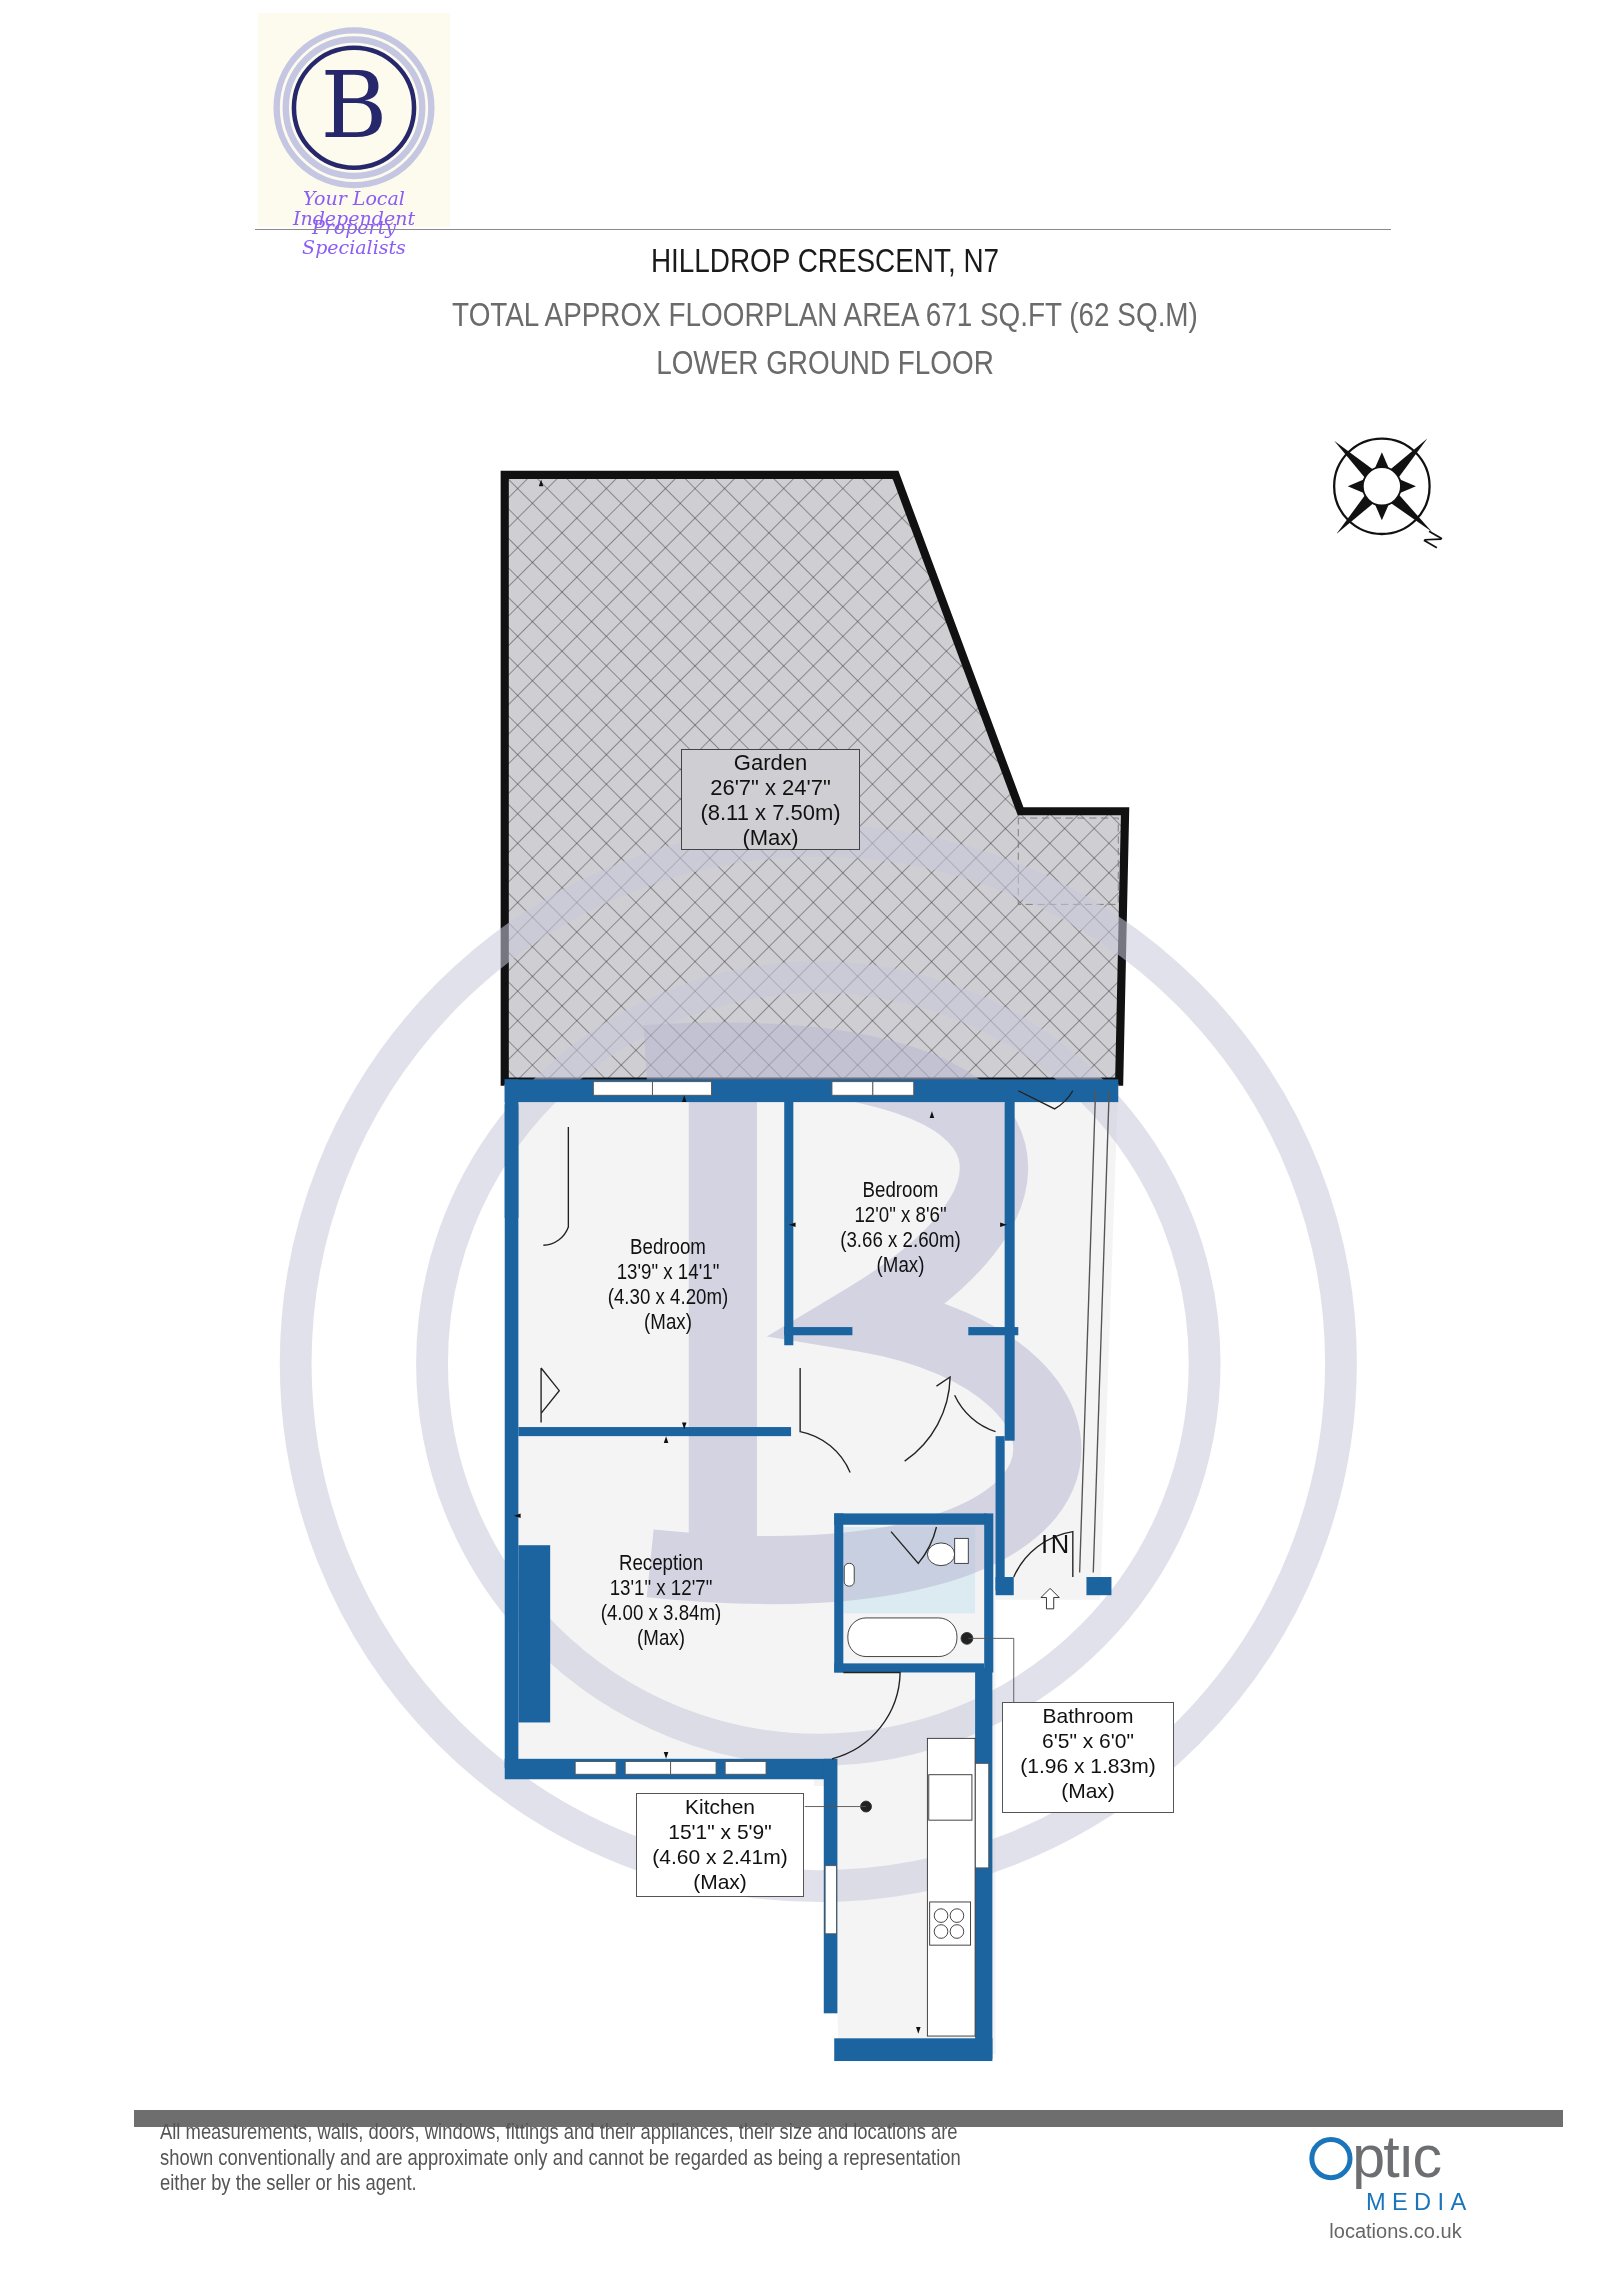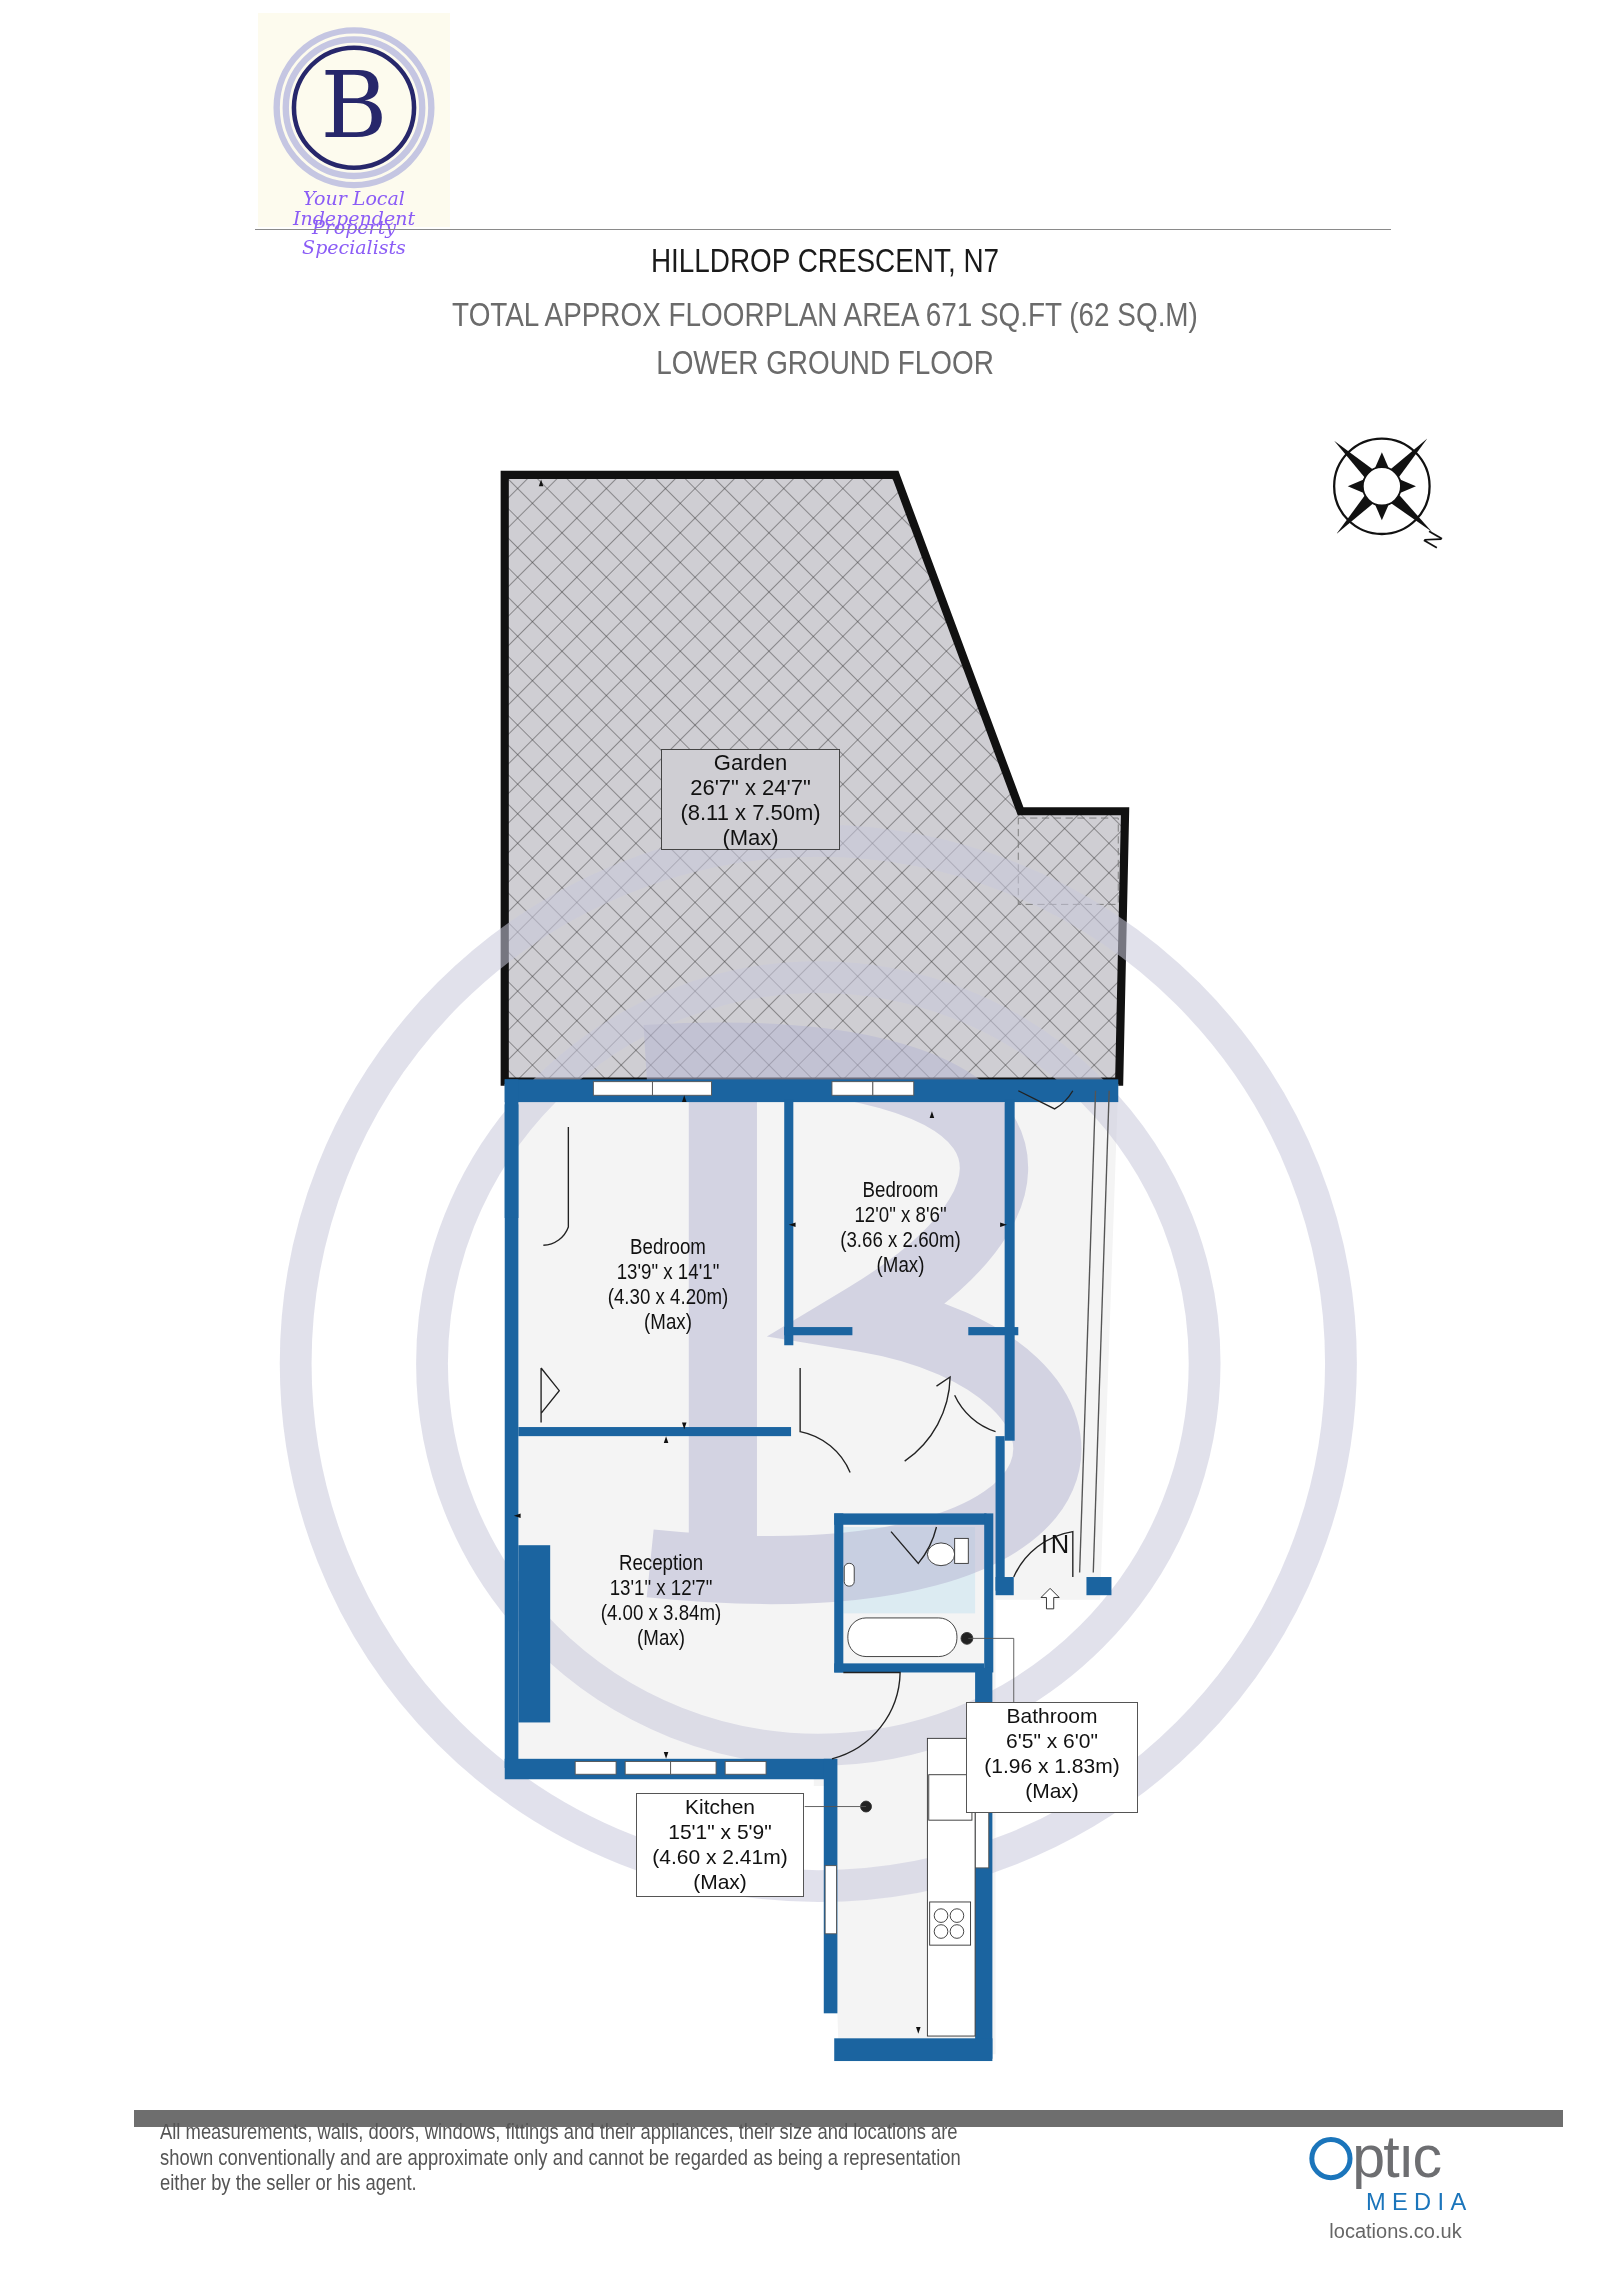--- a/index.html
+++ b/index.html
@@ -9,21 +9,21 @@
   .logo-tag { position:absolute; left:0; width:192px; text-align:center; color:#8b5cf6; font-family:"DejaVu Serif", serif; font-style:italic; font-size:19px; line-height:20px; }
   .hrule { left:255px; top:229px; width:1136px; height:1.4px; background:#8a8a8a; }
   .title { left:0; width:1650px; text-align:center; }
   .t1 { top:241px; font-size:34px; color:#1a1a1a; transform:scaleX(0.82); transform-origin:center; }
   .t2 { top:295px; font-size:34px; color:#6b6b6b; transform:scaleX(0.82); transform-origin:center; }
   .t3 { top:343px; font-size:34px; color:#6b6b6b; transform:scaleX(0.82); transform-origin:center; }
   svg.plan { position:absolute; left:0; top:0; }
   .lbl { position:absolute; text-align:center; color:#111; font-size:22px; line-height:25px; transform:scaleX(0.85); }
   .lbl div { white-space:nowrap; }
   .lbl-box { position:absolute; background:#ffffff; border:0.9px solid #555; text-align:center; color:#111; font-size:22px; line-height:25px; }
-  .garden-box { background:#cfced3; border:0.9px solid #444; }
+  .garden-box { background:#cfced3; border:0.9px solid #444;margin-left:20px; }
   .in-label { position:absolute; font-size:25.5px; color:#111; letter-spacing:2.7px; }
   .footer-bar { left:134px; top:2110px; width:1429px; height:17.3px; background:#6e6e6e; }
   .disclaimer { left:160px; top:2120px; width:1023px; color:#555; font-size:21.4px; line-height:25.5px; transform:scaleX(0.86); transform-origin:left top; }
   .disclaimer div { white-space:nowrap; }
   .optic-url { left:1300px; top:2220px; width:191px; text-align:center; color:#666; font-size:20px; }
 </style>
 </head>
 <body>
 
 <div class="abs logo-box">
@@ -211,21 +211,21 @@
   <div>(Max)</div>
 </div>
 
 <div class="lbl" style="left:570px; top:1550px; width:182px;">
   <div>Reception</div>
   <div>13'1" x 12'7"</div>
   <div>(4.00 x 3.84m)</div>
   <div>(Max)</div>
 </div>
 
-<div class="lbl-box" style="left:966px; top:1702px; width:170px; height:109px; font-size:21px;">
+<div class="lbl-box" style="left:1002px; top:1702px; width:170px; height:109px; font-size:21px;">
   <div>Bathroom</div>
   <div>6'5" x 6'0"</div>
   <div>(1.96 x 1.83m)</div>
   <div>(Max)</div>
 </div>
 
 <div class="lbl-box" style="left:636px; top:1779px; width:166px; height:102px; font-size:21px;margin-top:14px;">
   <div>Kitchen</div>
   <div>15'1" x 5'9"</div>
   <div>(4.60 x 2.41m)</div>

